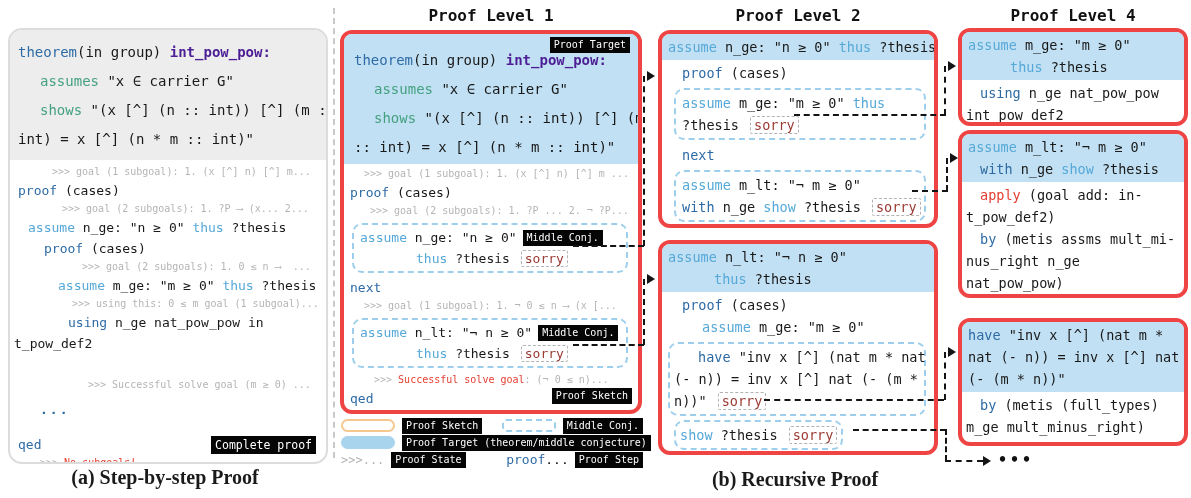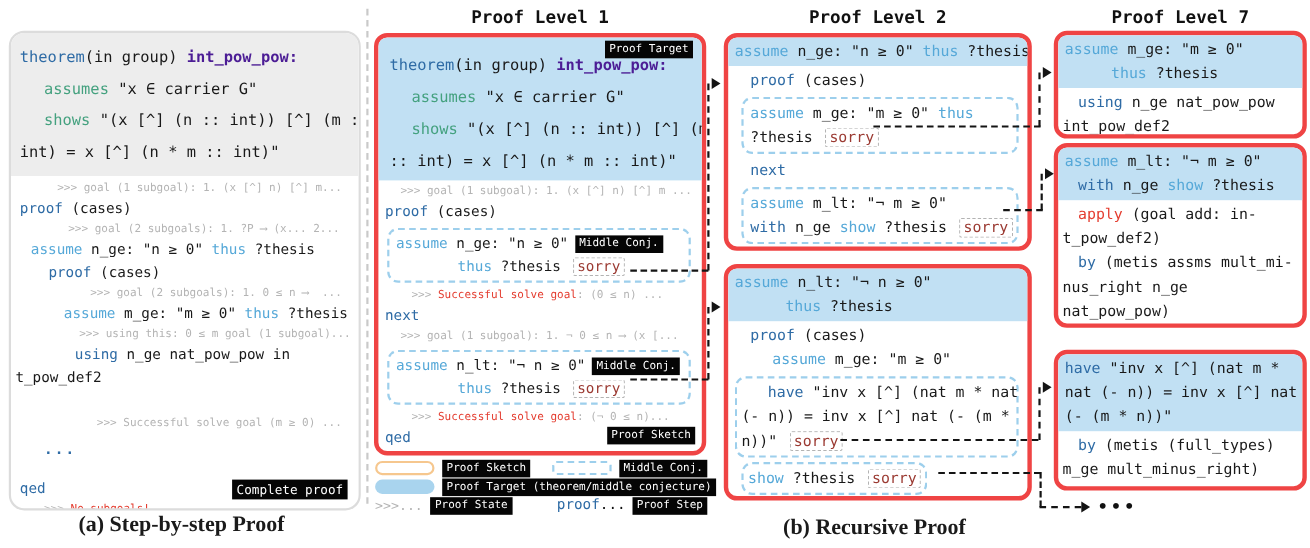--- a/index.html
+++ b/index.html
@@ -126,27 +126,27 @@
     <span id="badge-proof-target" class="badge abs">Proof Target</span>
     <div class="blueblock">
         <div class="ln ln-code" style="margin-left: 2px;"><span class="tk-kw1">theorem</span><span class="tk-pl">(in group) </span><span class="tk-bd">int_pow_pow:</span></div>
         <div class="ln ln-code" style="margin-left: 22px;"><span class="tk-kw3">assumes</span><span class="tk-pl"> "x ∈ carrier G"</span></div>
         <div class="ln ln-code" style="margin-left: 22px;"><span class="tk-kw3">shows</span><span class="tk-pl"> "(x [^] (n :: int)) [^] (m</span></div>
         <div class="ln ln-code" style="margin-left: 2px;"><span class="tk-pl">:: int) = x [^] (n * m :: int)"</span></div>
       </div>
     <div class="boxbody">
         <div class="ln ln-st" style="margin-left: 16px;"><span class="tk-gy">&gt;&gt;&gt; goal (1 subgoal): 1. (x [^] n) [^] m ...</span></div>
         <div class="ln ln-code" style="margin-left: 2px;"><span class="tk-kw1">proof</span><span class="tk-pl"> (cases)</span></div>
+        <div class="ln ln-st" style="margin-left: 22px;"><span class="tk-gy">&gt;&gt;&gt; goal (2 subgoals): 1. ?P ... 2. ¬ ?P...</span></div>
       </div>
     <div class="dbox">
         <div class="ln ln-code" style="margin-left: 2px;"><span class="tk-kw2">assume</span><span class="tk-pl"> n_ge: "n ≥ 0"</span><span class="badge badge-inline">Middle Conj.</span></div>
         <div class="ln ln-code" style="margin-left: 58px;"><span class="tk-kw2">thus</span><span class="tk-pl"> ?thesis </span><span class="tk-sorry">sorry</span></div>
       </div>
     <div class="boxbody">
-        <div class="ln ln-st" style="margin-left: 26px;"><span class="tk-gy">&gt;&gt;&gt; </span><span class="tk-rd">Successful solve goal</span><span class="tk-gy">: (0 ≤ n) ...</span></div>
         <div class="ln ln-code" style="margin-left: 2px;"><span class="tk-kw1">next</span></div>
         <div class="ln ln-st" style="margin-left: 16px;"><span class="tk-gy">&gt;&gt;&gt; goal (1 subgoal): 1. ¬ 0 ≤ n ⟶ (x [...</span></div>
       </div>
     <div class="dbox">
         <div class="ln ln-code" style="margin-left: 2px;"><span class="tk-kw2">assume</span><span class="tk-pl"> n_lt: "¬ n ≥ 0"</span><span class="badge badge-inline">Middle Conj.</span></div>
         <div class="ln ln-code" style="margin-left: 58px;"><span class="tk-kw2">thus</span><span class="tk-pl"> ?thesis </span><span class="tk-sorry">sorry</span></div>
       </div>
     <div class="boxbody">
         <div class="ln ln-st" style="margin-left: 26px;"><span class="tk-gy">&gt;&gt;&gt; </span><span class="tk-rd">Successful solve goal</span><span class="tk-gy">: (¬ 0 ≤ n)...</span></div>
         <div class="ln ln-code" style="margin-left: 2px;"><span class="badge badge-right">Proof Sketch</span><span class="tk-kw1">qed</span></div>
@@ -210,21 +210,21 @@
       </div>
     <div class="dbox" style="margin-left:6px;">
         <div class="ln ln-code" style="margin-left: 24px;"><span class="tk-kw1">have</span><span class="tk-pl"> "inv x [^] (nat m * nat</span></div>
         <div class="ln ln-code"><span class="tk-pl">(- n)) = inv x [^] nat (- (m *</span></div>
         <div class="ln ln-code"><span class="tk-pl">n))" </span><span class="tk-sorry">sorry</span></div>
       </div>
     <div class="dbox dbox-small"><div class="ln ln-code"><span class="tk-kw2">show</span><span class="tk-pl"> ?thesis </span><span class="tk-sorry">sorry</span></div></div>
     <div class="boxbody"></div>
   </div>
 
-  <div class="lvl-title abs" style="left:963px; top:6px;">Proof Level 7</div>
+  <div class="lvl-title abs" style="left:963px; top:6px;">Proof Level 4</div>
   <div id="l3-box1" class="obox abs l3">
     <div class="blueheader">
         <div class="ln ln-code" style="margin-left: 2px;"><span class="tk-kw2">assume</span><span class="tk-pl"> m_ge: "m ≥ 0"</span></div>
         <div class="ln ln-code" style="margin-left: 44px;"><span class="tk-kw2">thus</span><span class="tk-pl"> ?thesis</span></div>
       </div>
     <div class="boxbody">
         <div class="ln ln-code" style="margin-left: 14px;"><span class="tk-kw1">using</span><span class="tk-pl"> n_ge nat_pow_pow</span></div>
         <div class="ln ln-code"><span class="tk-pl">int_pow_def2</span></div>
       </div>
   </div>

